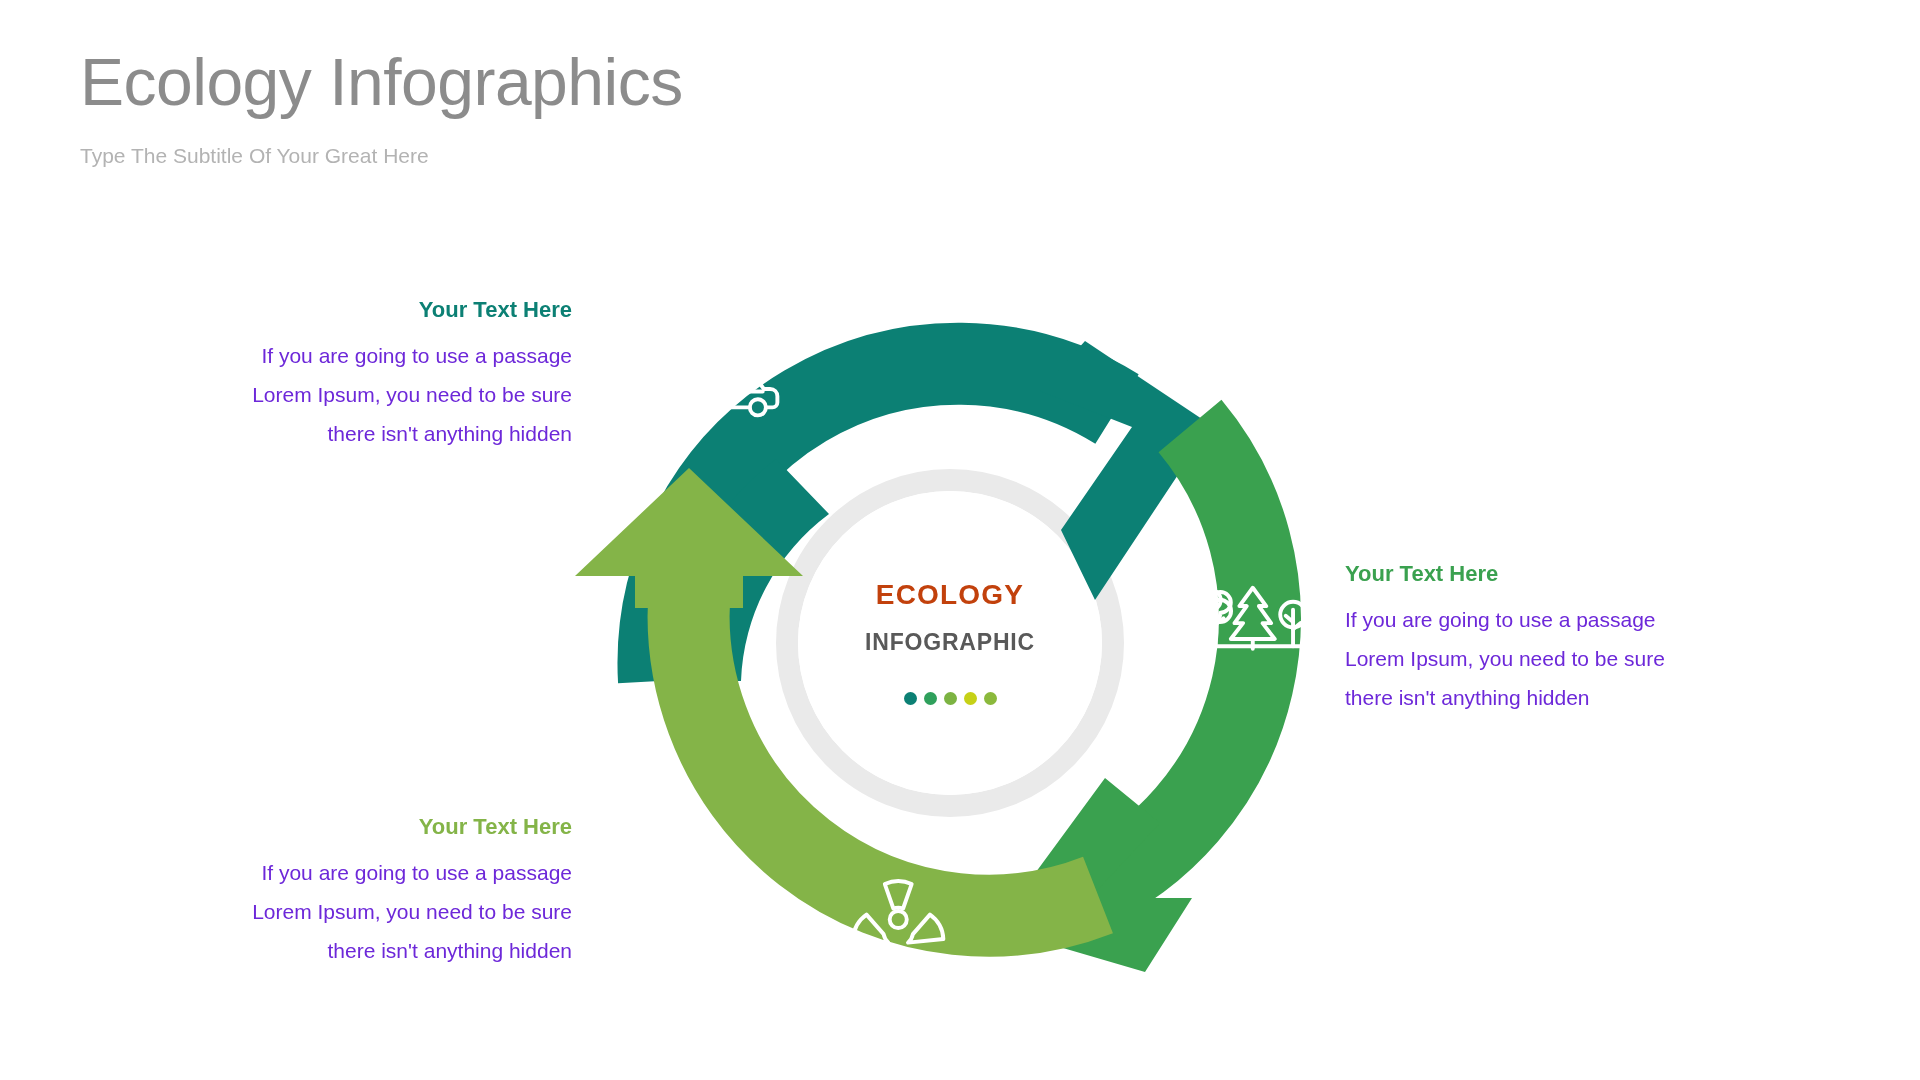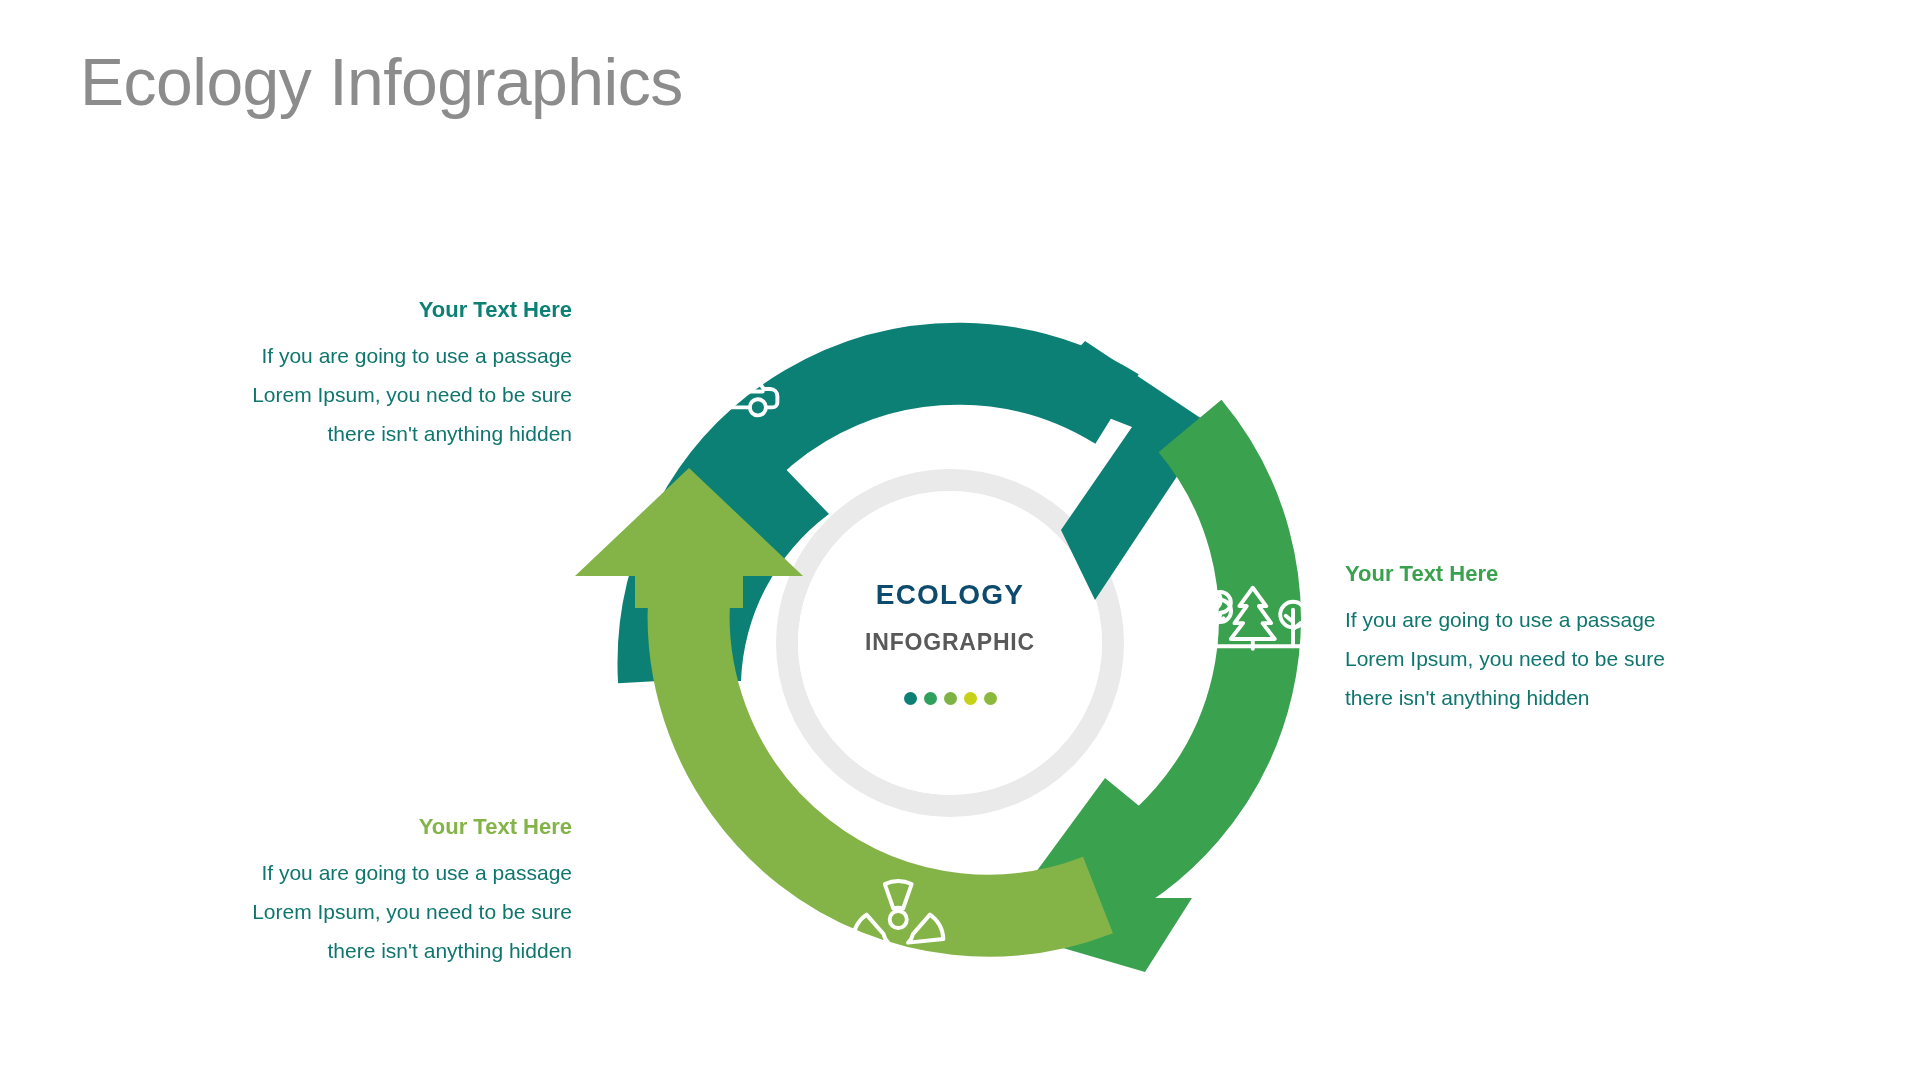--- a/index.html
+++ b/index.html
@@ -54,21 +54,21 @@
   }
   .callout-title {
     font-size: 22px;
     font-weight: 700;
     margin: 0 0 14px 0;
     line-height: 1.1;
   }
   .callout-body {
     font-size: 21px;
     font-weight: 400;
-    color: #0f766e;
+    color: #6d28d9;
     line-height: 1.86;
     margin: 0;
   }
   .callout-body span { display: block; }
 
   .callout.align-right { text-align: right; }
   .callout.align-left  { text-align: left; }
 
   #callout-top-left    { left: 152px; top: 298px; }
   #callout-right       { left: 1345px; top: 562px; }
@@ -97,21 +97,21 @@
     height: 730px;
     display: flex;
     flex-direction: column;
     align-items: center;
     justify-content: center;
     pointer-events: none;
   }
   .center-title {
     font-size: 28px;
     font-weight: 700;
-    color: #0c4a6e;
+    color: #c2410c;
     letter-spacing: 1.2px;
     line-height: 1;
     margin: 0;
   }
   .center-sub {
     font-size: 23px;
     font-weight: 700;
     color: #595959;
     letter-spacing: 0.8px;
     line-height: 1;
@@ -129,20 +129,21 @@
     border-radius: 50%;
   }
 </style>
 </head>
 <body>
 
 <div class="slide">
 
   <div class="header">
     <h1 class="page-title">Ecology Infographics</h1>
+    <p class="page-subtitle">Type The Subtitle Of Your Great Here</p>
   </div>
 
   <div class="callout align-right" id="callout-top-left">
     <h2 class="callout-title" style="color: rgb(12, 128, 116);">Your Text Here</h2>
     <p class="callout-body">
       <span>If you are going to use a passage</span>
       <span>Lorem Ipsum, you need to be sure</span>
       <span>there isn't anything hidden</span>
     </p>
   </div>

